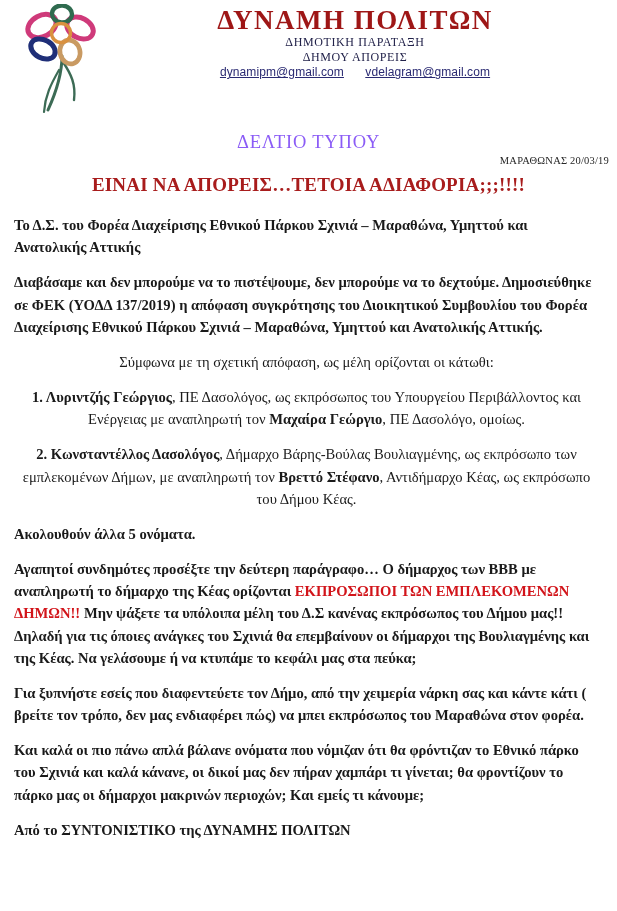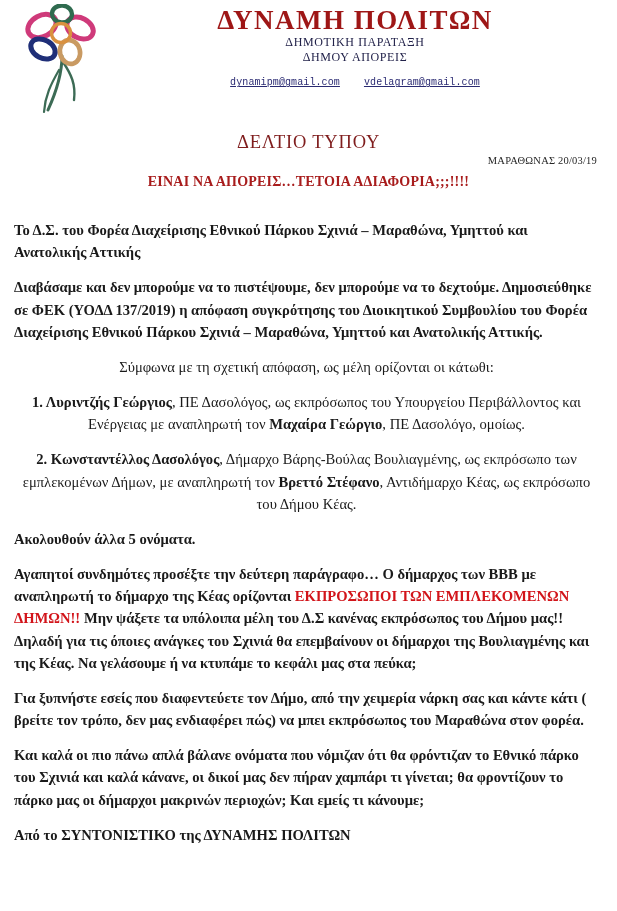--- a/index.html
+++ b/index.html
@@ -56,63 +56,63 @@
 
   .org-sub1, .org-sub2 {
     font-size: 12px;
     color: #22224a;
     letter-spacing: 0.6px;
     line-height: 1.22;
     font-family: "Liberation Serif", "DejaVu Serif", serif;
   }
 
   .emails {
-    margin-top: 13px;
-    font-size: 10px;
+    margin-top: 1px;
+    font-size: 12px;
     color: #2a2a72;
-    font-family: Liberation Mono, monospace;
+    font-family: Liberation Sans, sans-serif;
   }
   .emails a, .emails span.mail {
     color: #2a2a72;
     text-decoration: underline;
     margin: 0 9px;
     letter-spacing: 0.1px;
   }
 
   
   .deltio {
     text-align: center;
     font-size: 18.5px;
-    color: #7f1d1d;
+    color: #8b5cf6;
     letter-spacing: 0.8px;
     margin-top: 14px;
   }
 
   .date-line {
     text-align: right;
     font-size: 10.5px;
     color: #262626;
-    padding-right: 20px;
+    padding-right: 8px;
     margin-top: 2px;
     letter-spacing: 0.2px;
   }
 
   .headline {
     text-align: center;
-    font-size: 14px;
+    font-size: 19px;
     font-weight: bold;
     color: #a81c1c;
     margin-top: 8px;
     letter-spacing: 0.2px;
   }
 
   
   .body-wrap {
     padding: 0 18px 0 14px;
-    margin-top: 29px;
+    margin-top: 18px;
   }
 
   p.para {
     margin: 0 0 13px 0;
     font-size: 14.6px;
     line-height: 1.52;
     text-align: left;
   }
 
   p.bold   { font-weight: bold; }

